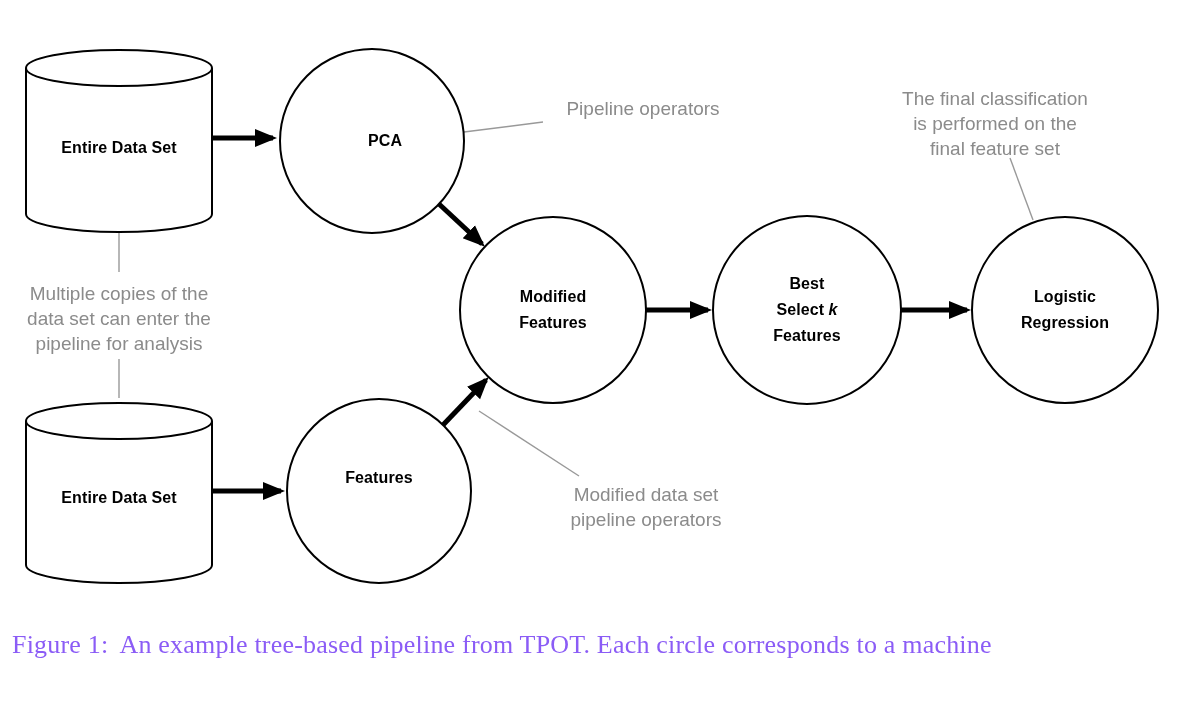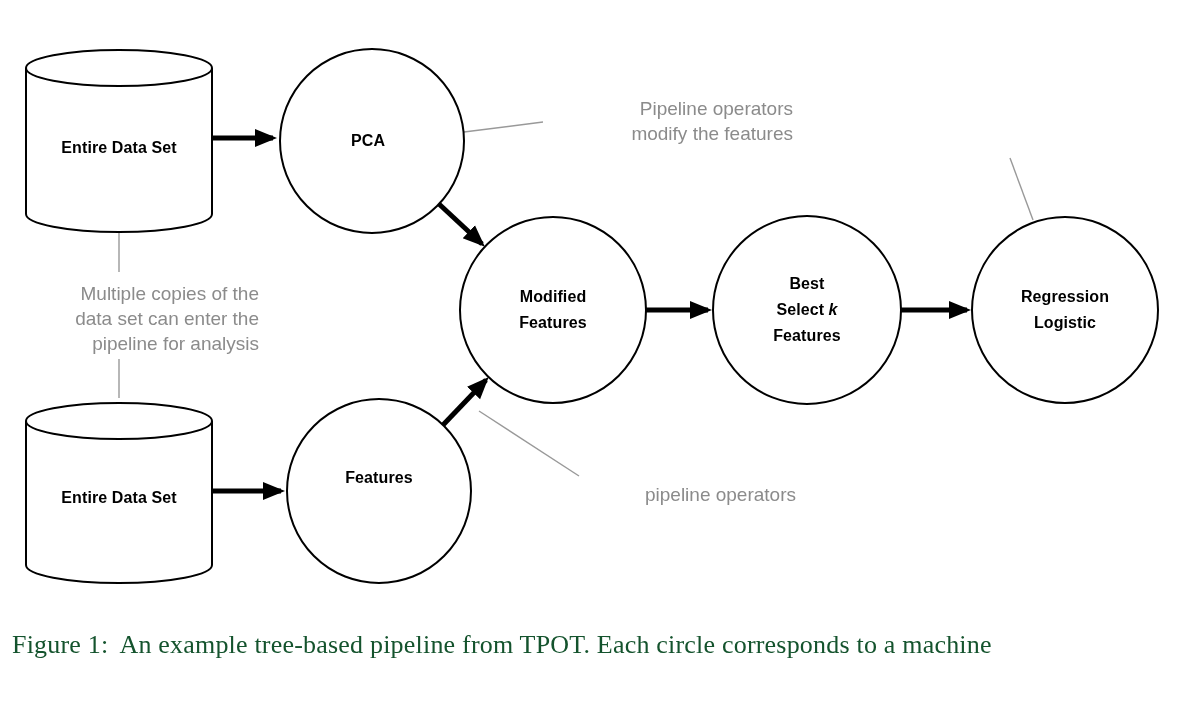--- a/index.html
+++ b/index.html
@@ -23,34 +23,34 @@
     width: 200px;
     text-align: center;
     font-weight: bold;
     font-size: 16px;
     line-height: 26px;
     color: #000000;
     letter-spacing: 0.1px;
   }
   .annotation {
     position: absolute;
-    text-align: right;
+    text-align: center;
     font-size: 19px;
     line-height: 25px;
     color: #8b8b8b;
   }
   .k-ital { font-style: italic; margin-left: 0.26em; }
 
   .caption-line {
     position: absolute;
     font-family: "Liberation Serif", "DejaVu Serif", serif;
     font-size: 26px;
     line-height: 30px;
     letter-spacing: 0.2px;
-    color: #14532d;
+    color: #8b5cf6;
     white-space: nowrap;
   }
   .caption-fig-label { margin-right: 11px; }
 </style>
 </head>
 <body>
 
 <div id="stage">
 
   <svg id="diagram-svg" width="1190" height="610" viewBox="0 0 1190 610">
@@ -81,57 +81,62 @@
     <line class="flow-arrow" x1="212" y1="138" x2="273" y2="138" marker-end="url(#arrowhead)"></line>
     <line class="flow-arrow" x1="439" y1="204" x2="482" y2="244" marker-end="url(#arrowhead)"></line>
     <line class="flow-arrow" x1="212" y1="491" x2="281" y2="491" marker-end="url(#arrowhead)"></line>
     <line class="flow-arrow" x1="443" y1="425" x2="486" y2="380" marker-end="url(#arrowhead)"></line>
     <line class="flow-arrow" x1="646" y1="310" x2="708" y2="310" marker-end="url(#arrowhead)"></line>
     <line class="flow-arrow" x1="901" y1="310" x2="967" y2="310" marker-end="url(#arrowhead)"></line>
   </svg>
 
   <div class="node-label" style="left:19px; top:135px;">Entire Data Set</div>
 
-  <div class="node-label" style="left:268px; top:128px;">PCA</div>
+  <div class="node-label" style="left:285px; top:128px;">PCA</div>
 
   <div class="node-label" style="left:453px; top:284px;">
     <div>Modified</div>
     <div>Features</div>
   </div>
 
   <div class="node-label" style="left:707px; top:271px;">
     <div>Best</div>
     <div><span>Select</span><span class="k-ital">k</span></div>
     <div>Features</div>
   </div>
 
   <div class="node-label" style="left:965px; top:284px;">
+    <div>Logistic</div>
     <div>Regression</div>
-    <div>Logistic</div>
   </div>
 
   <div class="node-label" style="left:19px; top:485px;">Entire Data Set</div>
 
   <div class="node-label" style="left:279px; top:465px;">
     <div>Features</div>
   </div>
 
   <div class="annotation" style="left:493px; top:96px; width:300px;">
     <div>Pipeline operators</div>
-    <div>modify the features</div>
   </div>
 
+  <div class="annotation" style="left:845px; top:86px; width:300px;">
+    <div>The final classification</div>
+    <div>is performed on the</div>
+    <div>final feature set</div>
+  </div>
 
   <div class="annotation" style="left:-21px; top:281px; width:280px;">
     <div>Multiple copies of the</div>
     <div>data set can enter the</div>
     <div>pipeline for analysis</div>
   </div>
 
   <div class="annotation" style="left:496px; top:482px; width:300px;">
+    <div>Modified data set</div>
     <div>pipeline operators</div>
   </div>
 
   <div class="caption-line" style="left:12px; top:630px;">
     <span class="caption-fig-label">Figure 1:</span><span>An example tree-based pipeline from TPOT. Each circle corresponds to a machine</span>
   </div>
 
 </div>
 
 </body></html>

